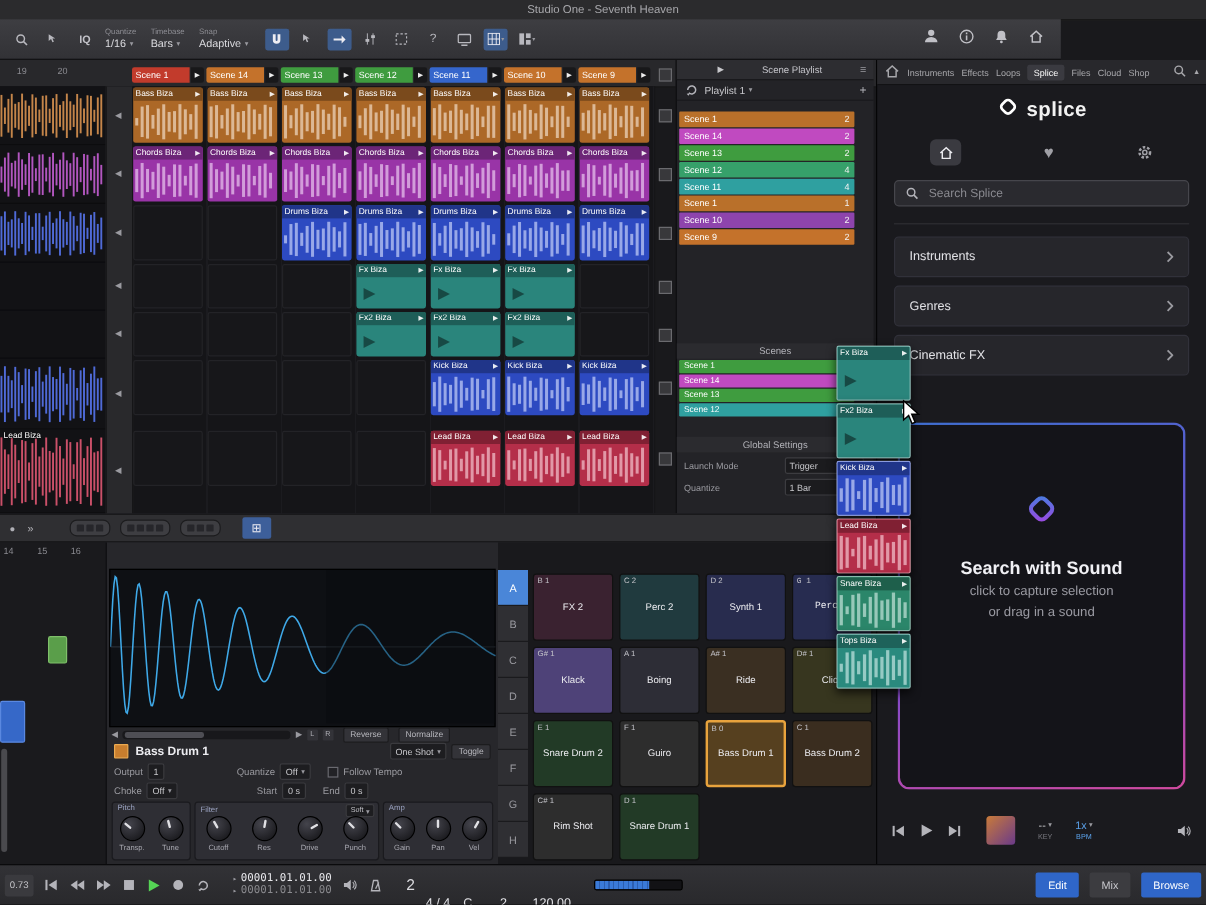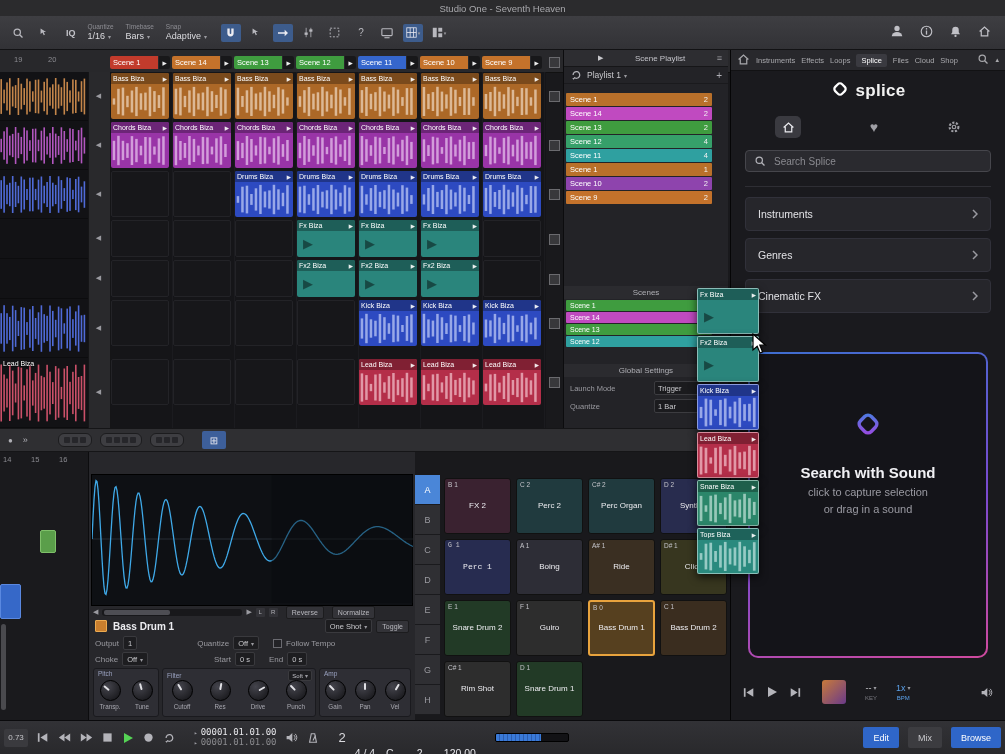--- a/index.html
+++ b/index.html
@@ -2,21 +2,21 @@
 <html><head>
 <meta charset="utf-8">
 <style>
   html,body{margin:0;padding:0;background:#000;font-family:"Liberation Sans",sans-serif;}
   #app{position:relative;width:1005px;height:754px;background:#19191c;overflow:hidden;user-select:none;}
   .abs{position:absolute;}
   
   #titlebar{position:absolute;left:0;top:0;width:1005px;height:16px;background:#2b2b2d;display:flex;align-items:center;justify-content:center;border-bottom:1px solid #141414;}
   #titlebar span{font-size:9.5px;color:#a8a8ac;}
   
-  #toolbar{position:absolute;left:0;top:16px;width:1005px;height:34px;background:linear-gradient(#3e3e42,#323236);border-bottom:1px solid #121214;display:flex;align-items:center;gap:8px;padding:0 8px;box-sizing:border-box;}
+  #toolbar{position:absolute;left:0;top:16px;width:884px;height:34px;background:linear-gradient(#3e3e42,#323236);border-bottom:1px solid #121214;display:flex;align-items:center;gap:8px;padding:0 8px;box-sizing:border-box;}
   .tbi{width:20px;height:18px;display:flex;align-items:center;justify-content:center;color:#b8b8be;border-radius:2px;font-size:10px;}
   .tbi.active{background:#3d5c8c;color:#ececf2;}
   .tbi .dd{font-size:5px;margin-left:1px;color:#9a9aa0;}
   .iq{font-size:9px;color:#c2c2c8;font-weight:bold;margin-left:4px;}
   .tb-ctl{display:flex;flex-direction:column;justify-content:center;line-height:1;margin-left:4px;}
   .tb-ctl .l{font-size:6.5px;color:#8e8e94;margin-bottom:2px;}
   .tb-ctl .v{font-size:9px;color:#dcdce0;display:flex;gap:3px;align-items:center;}
   .cv{font-size:6px;color:#9a9aa0;}
   .tb-spacer{flex:1;}
   #tb-right{display:flex;gap:16px;align-items:center;margin-right:6px;color:#c0c0c6;}
@@ -1410,31 +1410,31 @@
     </div>
   <div id="pads">
       <div class="pad" style="background: rgb(58, 34, 48);">
         <span class="note">B 1</span>
         <span class="pname">FX 2</span>
       </div>
       <div class="pad" style="background: rgb(32, 58, 62);">
         <span class="note">C 2</span>
         <span class="pname">Perc 2</span>
       </div>
-      <div class="pad" style="background: rgb(32, 58, 62);">
-        <span class="note">C# 2</span>
-        <span class="pname">Perc Organ</span>
-      </div>
       <div class="pad" style="background: rgb(40, 44, 78);">
         <span class="note">D 2</span>
         <span class="pname">Synth 1</span>
       </div>
       <div class="pad" style="background: rgb(39, 44, 80); font-family: Liberation Mono, monospace;">
         <span class="note">G 1</span>
         <span class="pname">Perc 1</span>
+      </div>
+      <div class="pad" style="background: rgb(78, 66, 120);">
+        <span class="note">G# 1</span>
+        <span class="pname">Klack</span>
       </div>
       <div class="pad" style="background: rgb(45, 45, 54);">
         <span class="note">A 1</span>
         <span class="pname">Boing</span>
       </div>
       <div class="pad" style="background: rgb(58, 47, 34);">
         <span class="note">A# 1</span>
         <span class="pname">Ride</span>
       </div>
       <div class="pad" style="background: rgb(55, 54, 31);">

